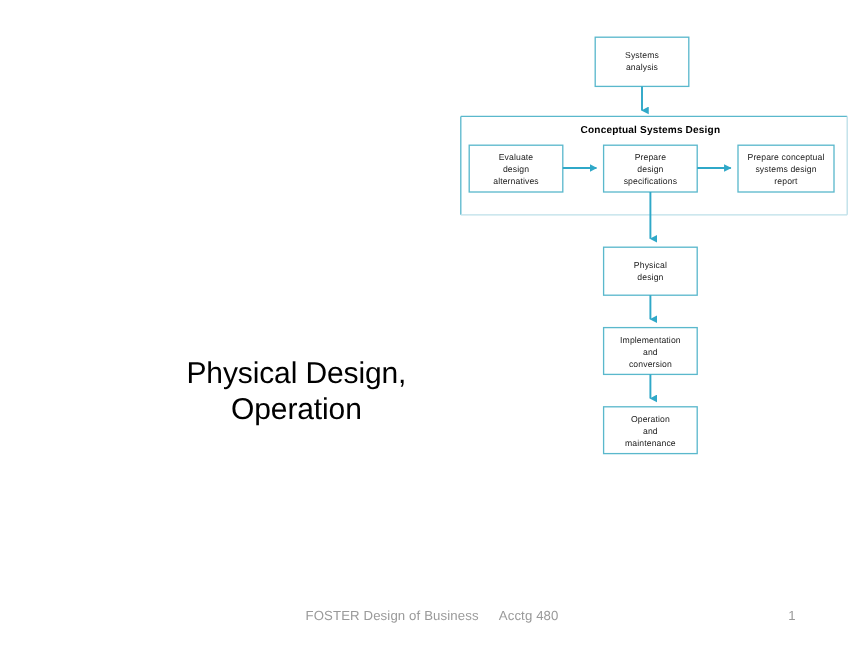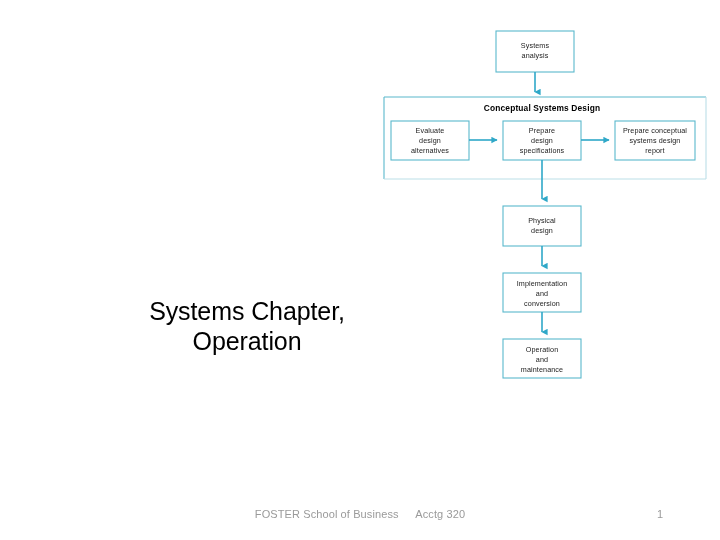--- a/index.html
+++ b/index.html
@@ -207,25 +207,25 @@
         <rect class="fc-box-rect" x="133" y="321" width="78" height="39"></rect>
         <text class="fc-label" x="172" y="334">Operation</text>
         <text class="fc-label" x="172" y="344">and</text>
         <text class="fc-label" x="172" y="354">maintenance</text>
       </g>
     </svg>
   </div>
 
 
   <div id="subtitle-block">
-    <div class="subtitle-line">Systems Chapter,</div>
+    <div class="subtitle-line">Physical Design,</div>
     <div class="subtitle-line">Operation</div>
   </div>
 
   <div id="footer-text">
-    <span>FOSTER School of Business</span>
+    <span>FOSTER Design of Business</span>
     <span id="footer-separator"></span>
-    <span>Acctg 320</span>
+    <span>Acctg 480</span>
   </div>
 
   <div id="page-number">1</div>
 
 </div>
 
 </body></html>

